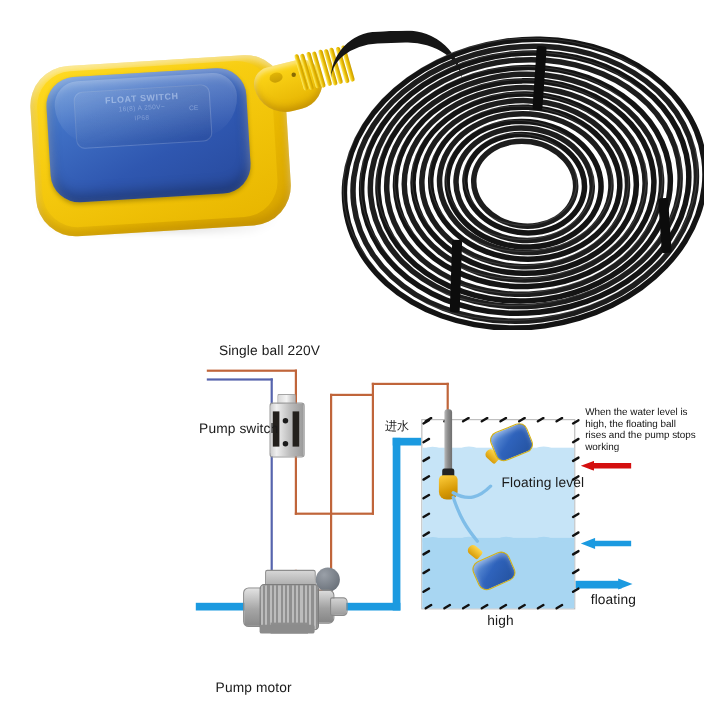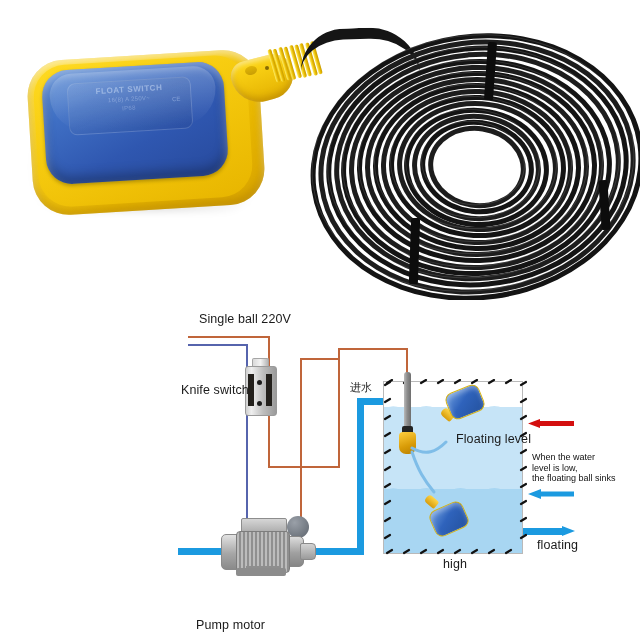--- a/index.html
+++ b/index.html
@@ -310,24 +310,25 @@
   <div class="ball" style="left:431px;top:505px;transform:rotate(-24deg);"></div>
 
   <svg class="arrow-red" viewBox="0 0 46 9">
     <path d="M46,2 L12,2 L12,0 L0,4.5 L12,9 L12,7 L46,7 Z" fill="#d40f0f"></path>
   </svg>
   <svg class="arrow-blue" viewBox="0 0 46 10">
     <path d="M46,2.5 L13,2.5 L13,0 L0,5 L13,10 L13,7.5 L46,7.5 Z" fill="#1b9ae0"></path>
   </svg>
 
   <div class="lbl" style="left:199px;top:312px;">Single ball 220V</div>
-  <div class="lbl" style="left:181px;top:383px;">Knife switch</div>
+  <div class="lbl" style="left:181px;top:383px;">Pump switch</div>
   <div class="lbl" style="left:196px;top:618px;">Pump motor</div>
   <div class="lbl-cn" style="left:350px;top:380px;">进水</div>
   <div class="lbl" style="left:456px;top:432px;">Floating level</div>
   <div class="lbl" style="left:443px;top:557px;">high</div>
   <div class="lbl" style="left:537px;top:538px;">floating</div>
 
-  <div class="note" style="left:532px;top:452px;width:104px;">When the water
-level is low,
-the floating ball sinks</div>
+  <div class="note" style="left:532px;top:369px;width:104px;">When the water level is
+high, the floating ball
+rises and the pump stops
+working</div>
 
 </div>
 
 </body></html>

